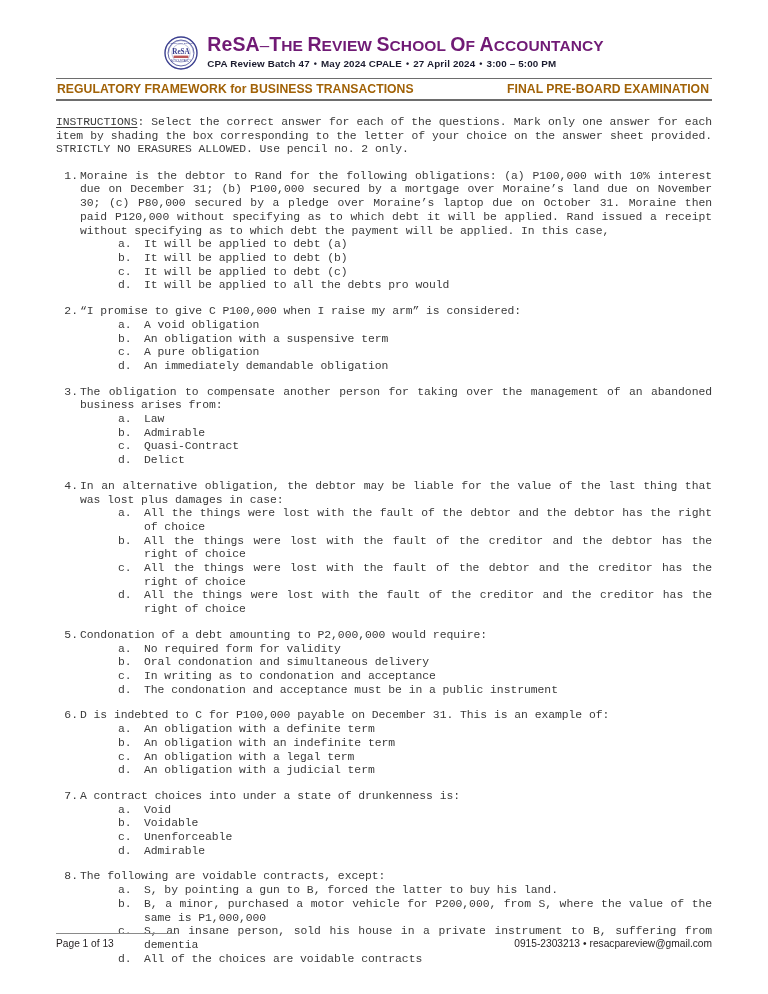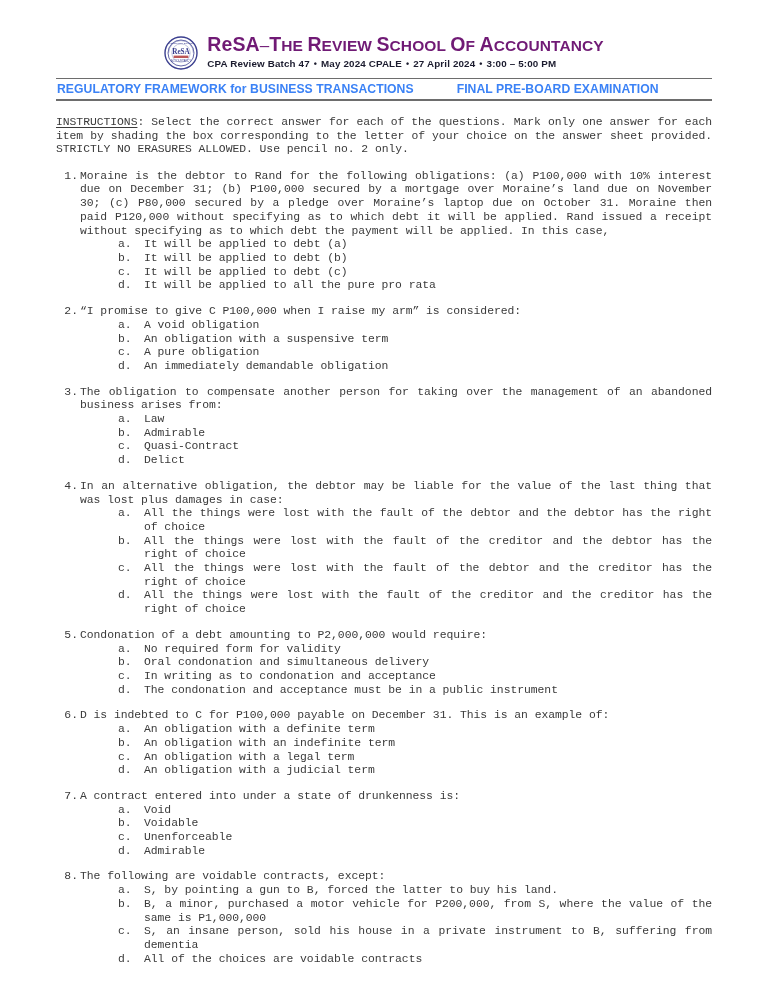--- a/index.html
+++ b/index.html
@@ -69,27 +69,27 @@
   
   .rule-thin {
     border-top: 1px solid #6d6d6d;
     margin-top: 7px;
   }
   .rule-thick {
     border-top: 2.6px solid #6d6d6d;
   }
   .subject-bar {
     display: flex;
-    justify-content: flex-start;
+    justify-content: space-between;
     align-items: baseline;
     font-family: "Liberation Sans", sans-serif;
     font-size: 12.2px;
     line-height: 16px;
     font-weight: bold;
-    color: #3b82f6;
+    color: #a16207;
     padding: 2px 1px 2px 1px;
     letter-spacing: 0.05px;
     gap: 43px;
   }
   .subject-right { padding-right: 2px; }
 
   
   .instructions {
     font-size: 11.4px;
     line-height: 13.6px;
@@ -227,21 +227,21 @@
           <div class="choice">
             <div class="c-letter">b.</div>
             <div class="c-text nojust">It will be applied to debt (b)</div>
           </div>
           <div class="choice">
             <div class="c-letter">c.</div>
             <div class="c-text nojust">It will be applied to debt (c)</div>
           </div>
           <div class="choice">
             <div class="c-letter">d.</div>
-            <div class="c-text nojust">It will be applied to all the pure pro rata</div>
+            <div class="c-text nojust">It will be applied to all the debts pro would</div>
           </div>
         </div>
       </div>
       <div class="q">
         <div class="q-head">
           <div class="q-num">2.</div>
           <div class="q-text nojust">“I promise to give C P100,000 when I raise my arm” is considered:</div>
         </div>
         <div class="choices">
           <div class="choice">
@@ -354,21 +354,21 @@
           </div>
           <div class="choice">
             <div class="c-letter">d.</div>
             <div class="c-text nojust">An obligation with a judicial term</div>
           </div>
         </div>
       </div>
       <div class="q">
         <div class="q-head">
           <div class="q-num">7.</div>
-          <div class="q-text nojust">A contract entered into under a state of drunkenness is:</div>
+          <div class="q-text nojust">A contract choices into under a state of drunkenness is:</div>
         </div>
         <div class="choices">
           <div class="choice">
             <div class="c-letter">a.</div>
             <div class="c-text nojust">Void</div>
           </div>
           <div class="choice">
             <div class="c-letter">b.</div>
             <div class="c-text nojust">Voidable</div>
           </div>
@@ -401,14 +401,23 @@
             <div class="c-text">S, an insane person, sold his house in a private instrument to B, suffering from dementia</div>
           </div>
           <div class="choice">
             <div class="c-letter">d.</div>
             <div class="c-text nojust">All of the choices are voidable contracts</div>
           </div>
         </div>
       </div>
     </div>
 
+  <div class="footer">
+    <div class="footer-rule"></div>
+    <div class="footer-row">
+      <div>Page 1 of 13</div>
+      <div class="footer-right">
+        <span>0915-2303213</span><span class="sep">•</span><span>resacpareview@gmail.com</span>
+      </div>
+    </div>
+  </div>
 
 </div>
 
 </body></html>

